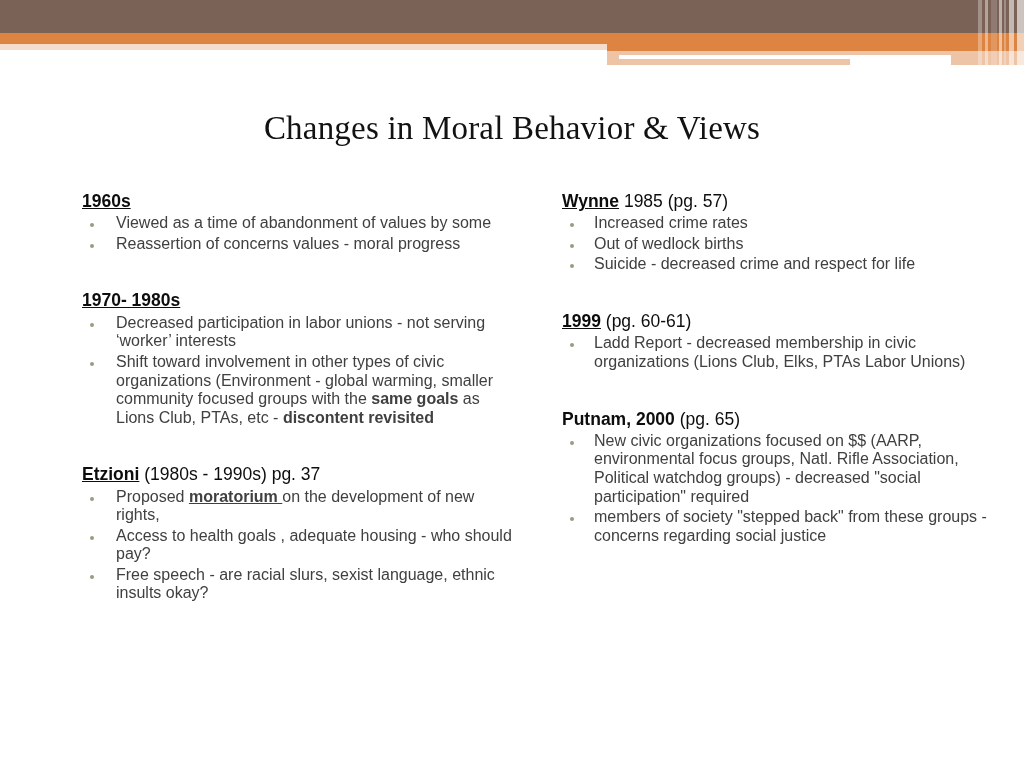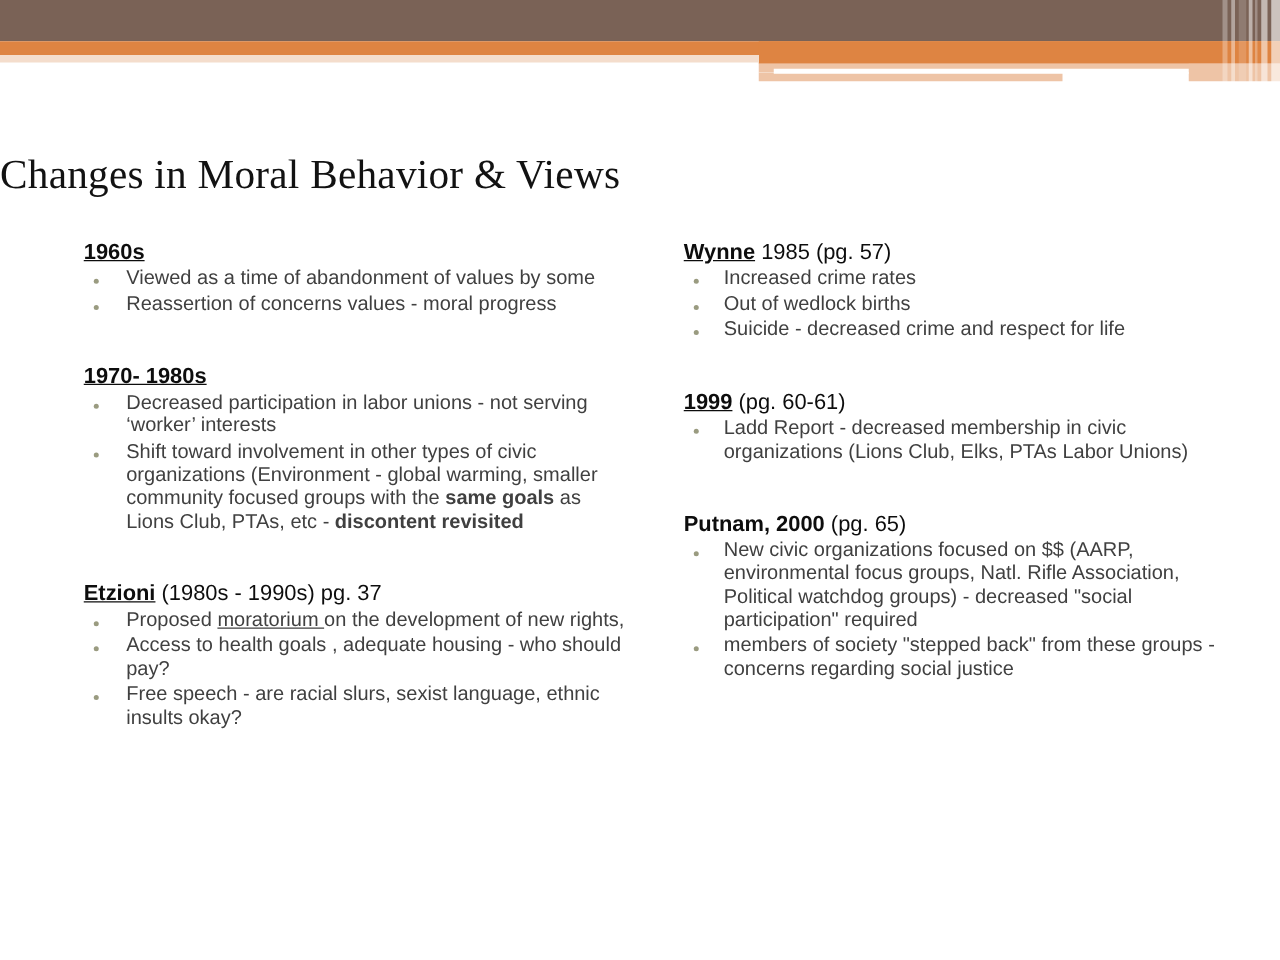--- a/index.html
+++ b/index.html
@@ -106,34 +106,34 @@
   .vs3 { left: 15px; width: 6px;  background: rgba(255,255,255,0.16); }
   .vs4 { left: 23px; width: 3px;  background: rgba(255,255,255,0.50); }
   .vs5 { left: 28px; width: 2px;  background: rgba(255,255,255,0.28); }
   .vs6 { left: 33px; width: 5px;  background: rgba(255,255,255,0.55); }
   .vs7 { left: 41px; width: 7px;  background: rgba(255,255,255,0.62); }
 
   
   #slide-title {
     position: absolute;
     left: 0;
-    top: 122px;
-    width: 1024px;
-    text-align: left;
+    top: 110px;
+    width: 1024px;
+    text-align: center;
     font-family: "Liberation Serif", serif;
     font-size: 33px;
     font-weight: 400;
     color: #121212;
     letter-spacing: 0.2px;
   }
 
   
   #slide-body {
     position: absolute;
-    left: 1px;
+    left: 16px;
     top: 190px;
     width: 836px;
     height: 500px;
   }
   .column {
     position: absolute;
     top: 0;
   }
   #col-left  { left: 66px;  width: 440px; }
   #col-right { left: 546px; width: 440px; }
@@ -222,21 +222,21 @@
       <div class="block gap-lg">
         <div class="block-heading"><span class="hd">1970- 1980s</span></div>
         <ul class="bullets">
           <li><span class="dot"></span><span>Decreased participation in labor unions - not serving  ‘worker’ interests</span></li>
           <li><span class="dot"></span><span>Shift toward involvement in other types of civic organizations (Environment - global warming, smaller community focused groups with the </span><span style="font-weight: bold;">same goals</span><span> as Lions Club, PTAs, etc  - </span><span style="font-weight: bold;">discontent revisited</span></li>
         </ul>
       </div>
       <div class="block">
         <div class="block-heading"><span class="hd">Etzioni</span><span class="hd-rest"> (1980s - 1990s)  pg. 37</span></div>
         <ul class="bullets">
-          <li><span class="dot"></span><span> Proposed </span><span style="font-weight: normal; text-decoration: underline;">moratorium </span><span>on the development of new rights,</span></li>
+          <li><span class="dot"></span><span> Proposed </span><span style="font-weight: bold; text-decoration: underline;">moratorium </span><span>on the development of new rights,</span></li>
           <li><span class="dot"></span><span>Access to health goals , adequate housing - who should pay?</span></li>
           <li><span class="dot"></span><span>Free speech -  are racial slurs, sexist language, ethnic insults okay?</span></li>
         </ul>
       </div>
     </div>
   <div class="column rcol" id="col-right">
       <div class="block gap-lg">
         <div class="block-heading"><span class="hd">Wynne</span><span class="hd-rest"> 1985 (pg. 57)</span></div>
         <ul class="bullets">
           <li><span class="dot"></span><span>Increased crime rates</span></li>

